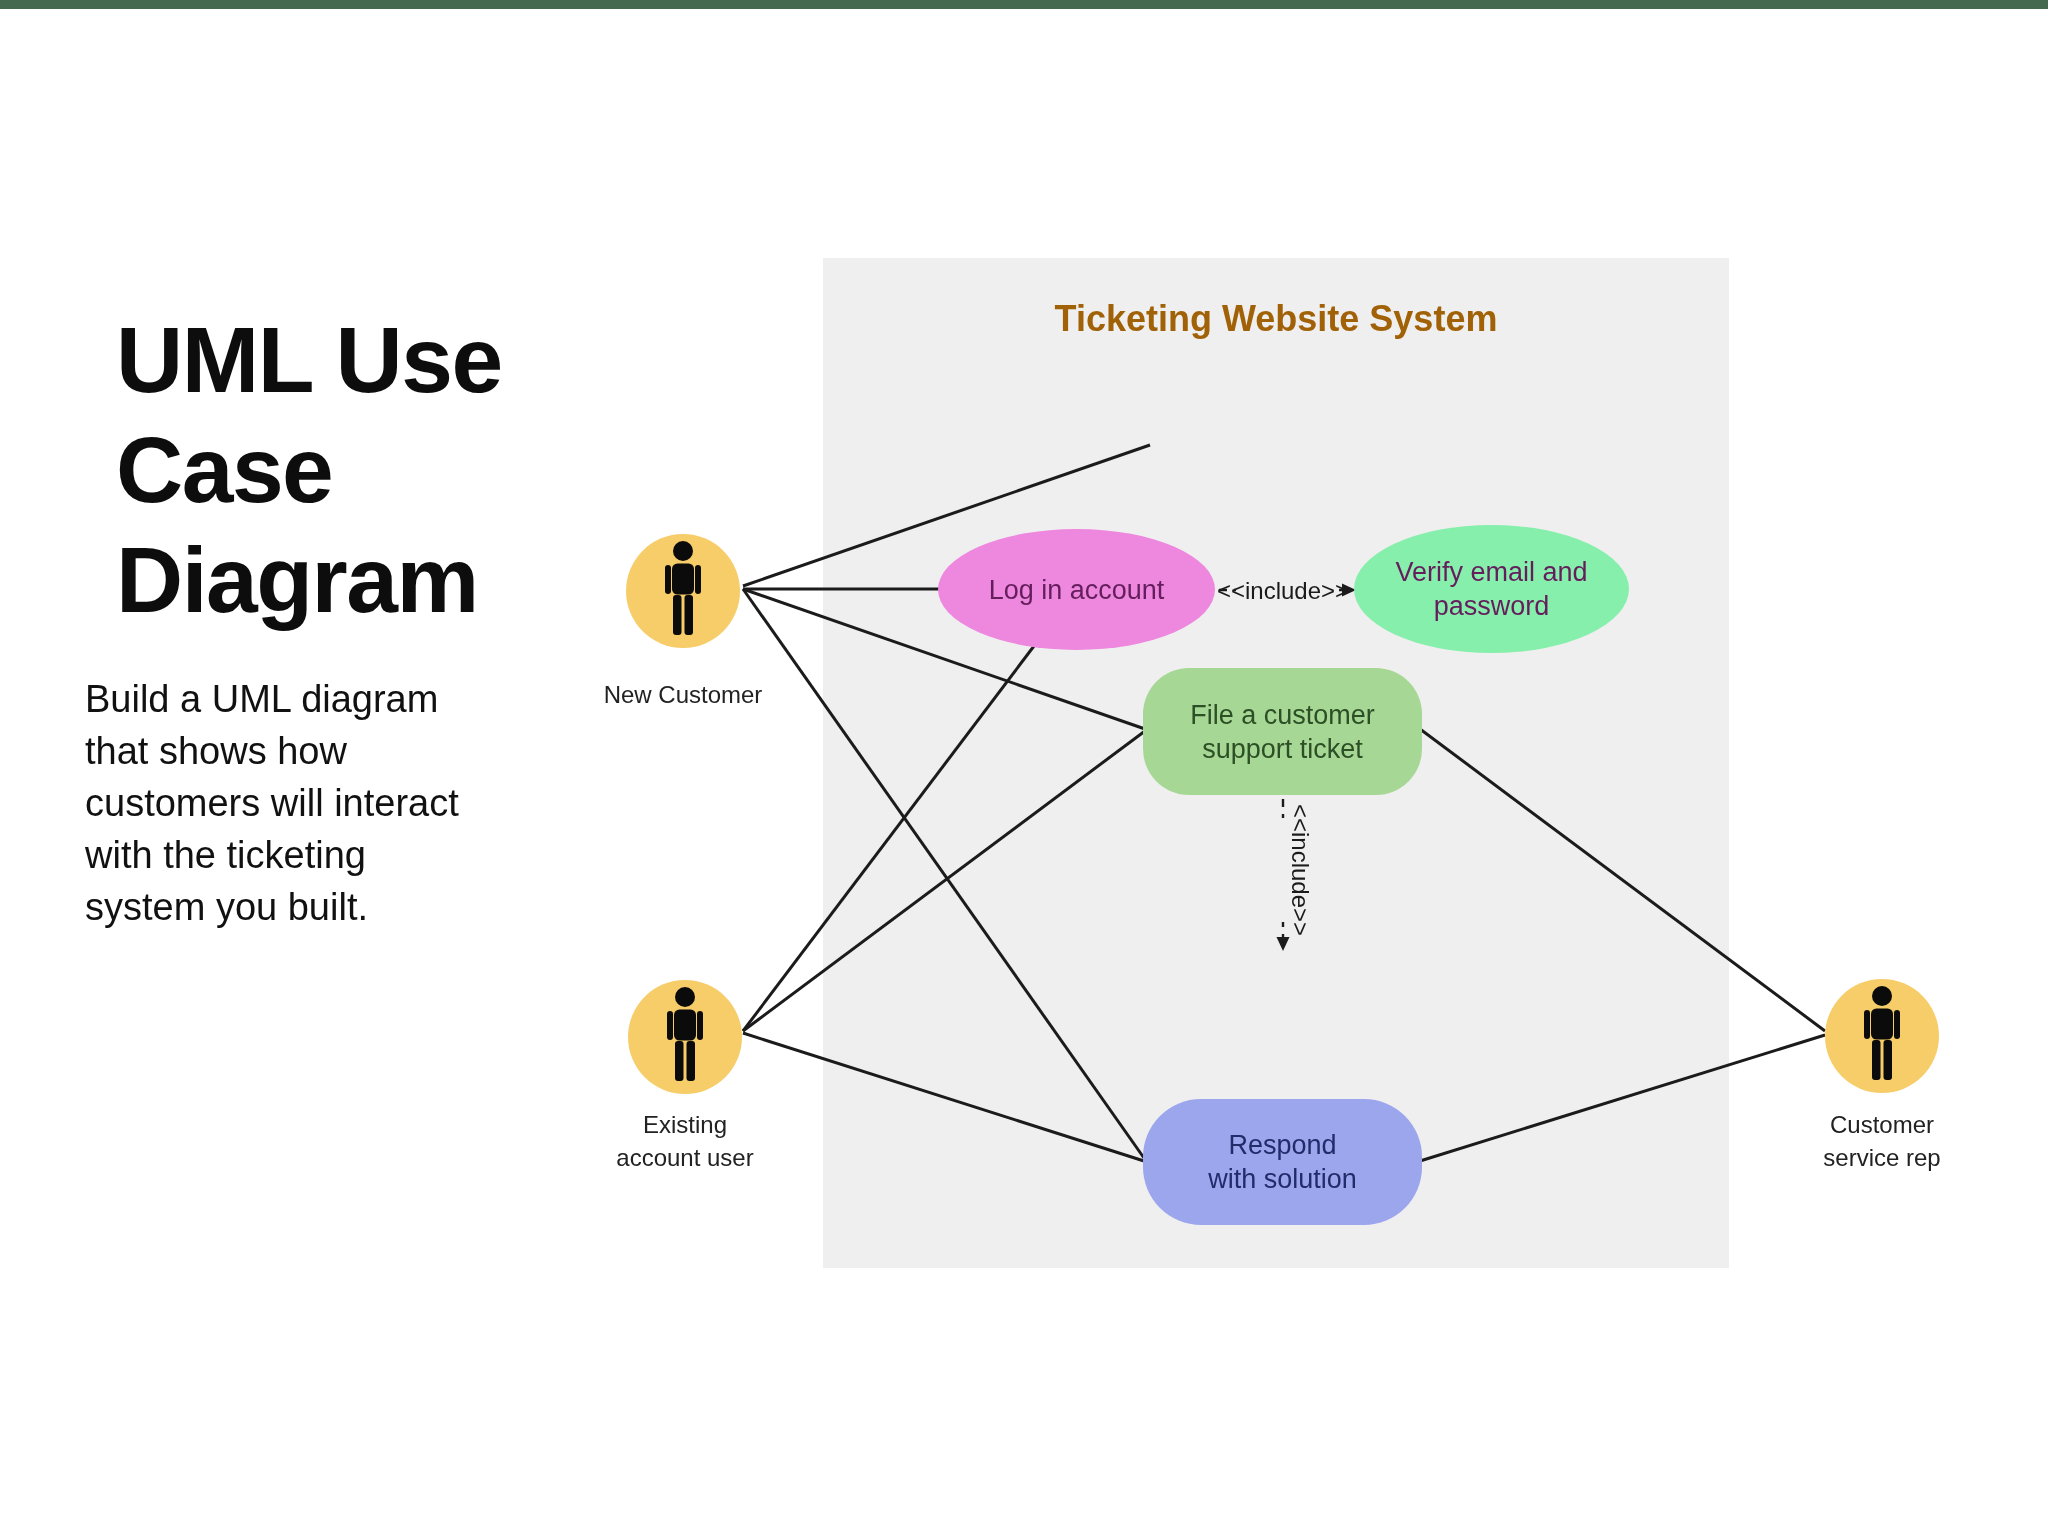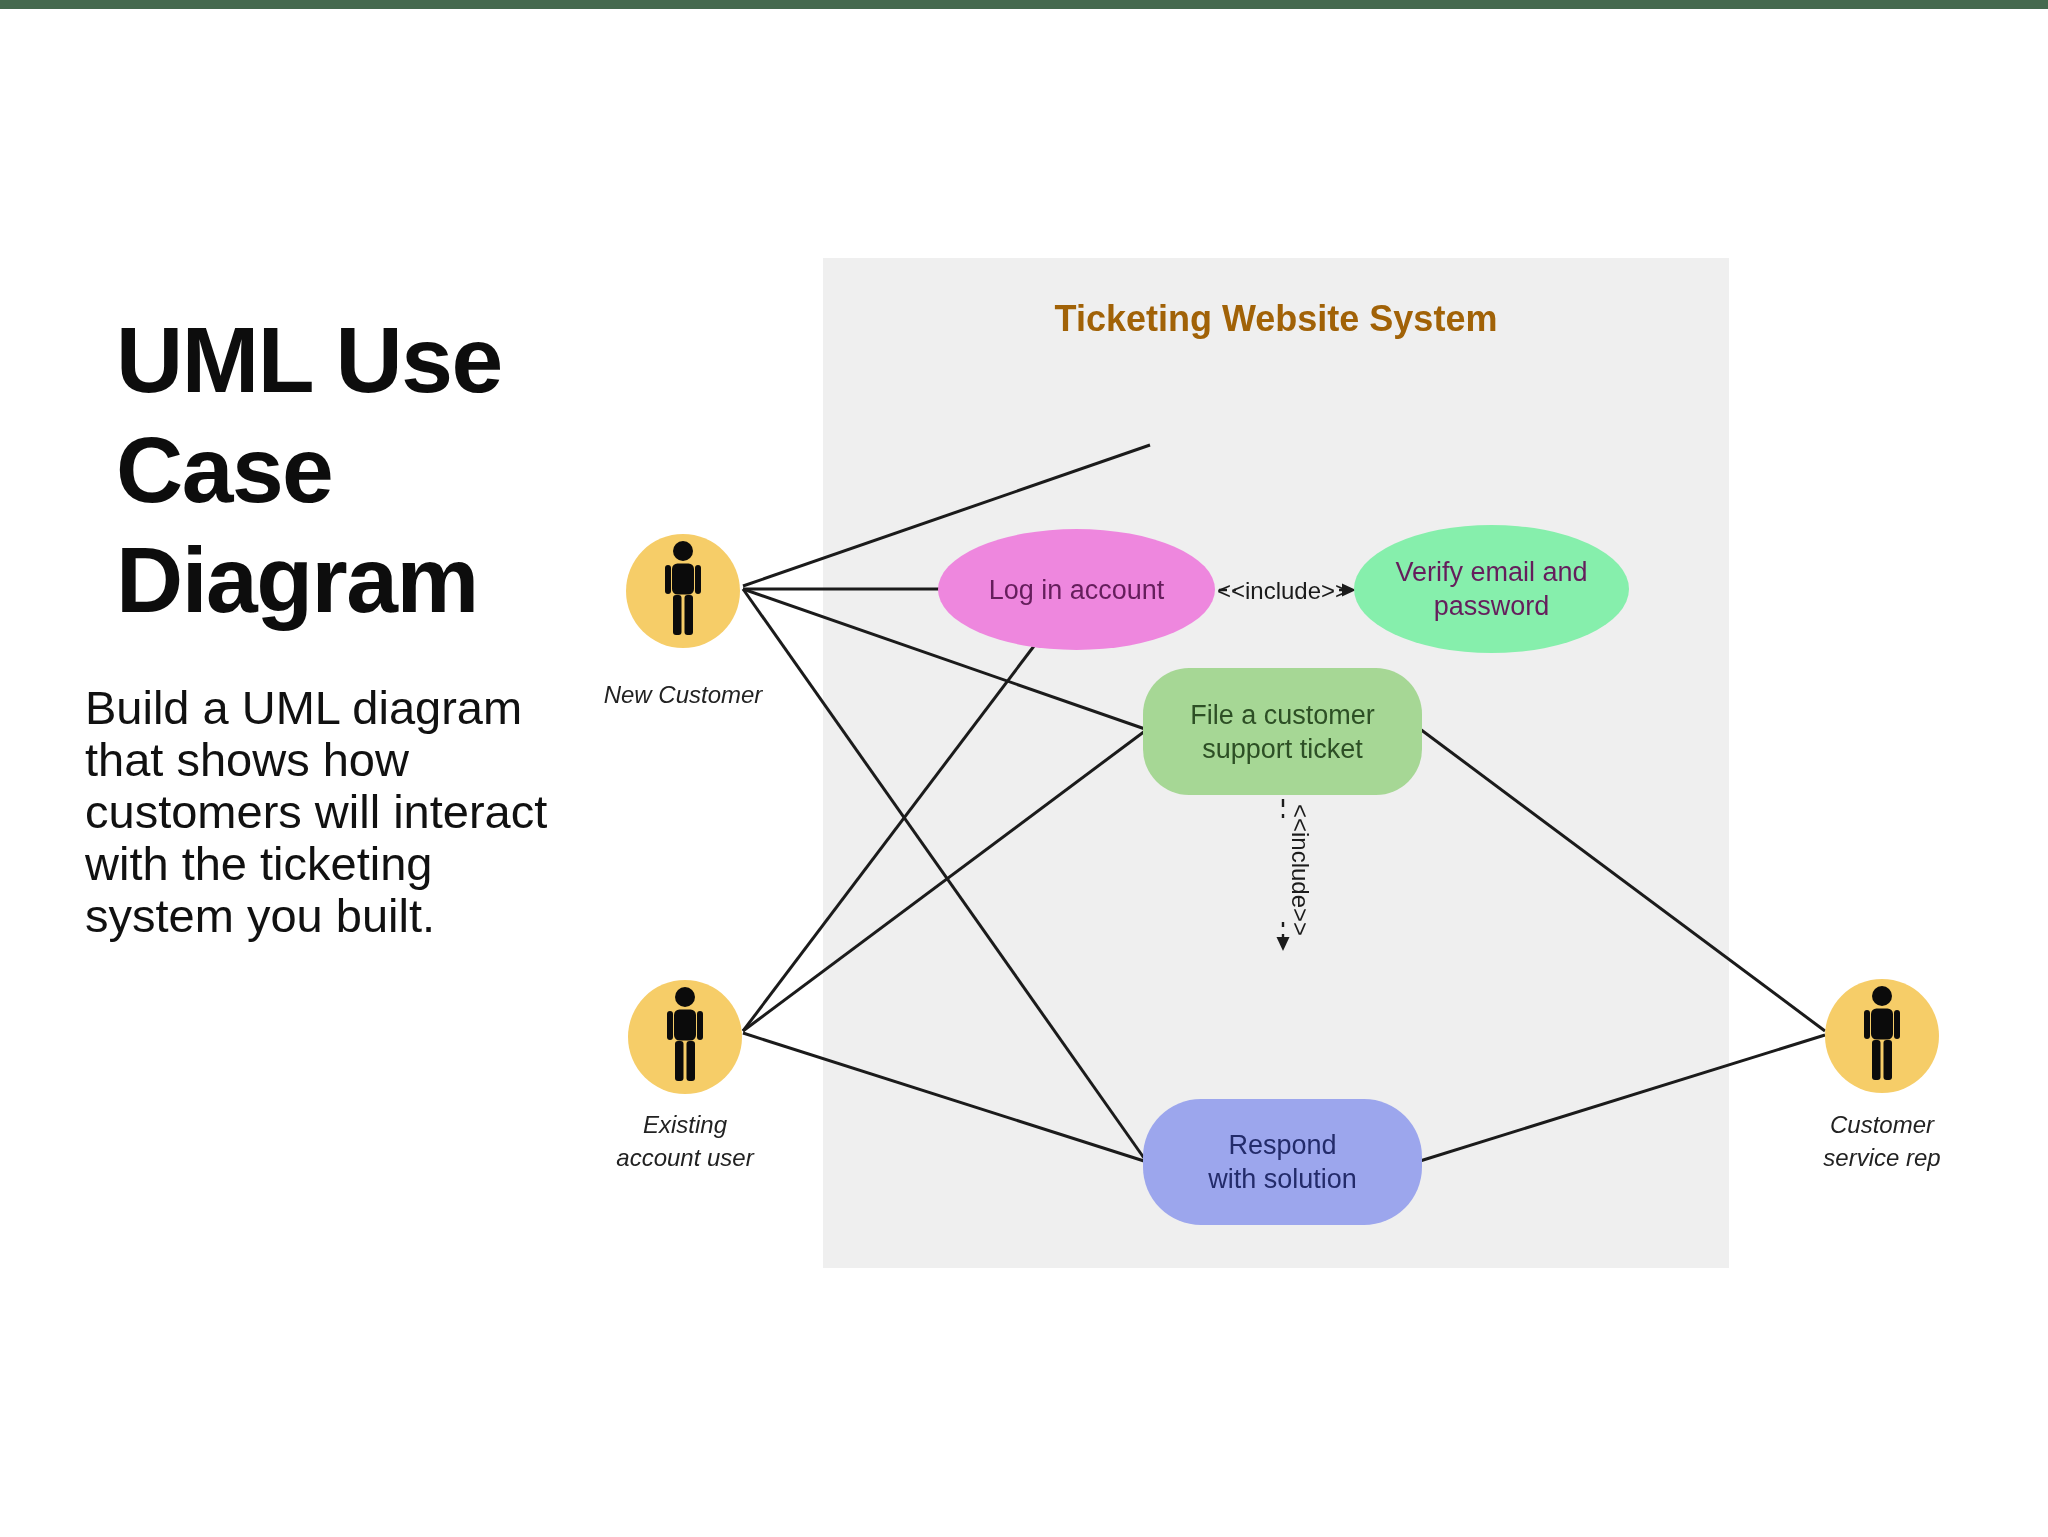--- a/index.html
+++ b/index.html
@@ -15,21 +15,21 @@
   }
   
   #intro-title{
     position:absolute;left:83px;top:243px;
     font-size:93px;line-height:110px;font-weight:900;
     letter-spacing:-1.5px;color:#0d0d0d;margin-left:33px;
   }
   #intro-title span{display:block;}
   #intro-desc{
     position:absolute;left:85px;top:635px;
-    font-size:47px;line-height:52px;font-weight:400;color:#111111;
+    font-size:38px;line-height:52px;font-weight:400;color:#111111;
   }
   #intro-desc span{display:block;}
   
   #panel{
     position:absolute;left:823px;top:258px;width:906px;height:1010px;
   }
   #panel-title{
     position:absolute;left:823px;top:298px;width:906px;
     text-align:center;font-size:36px;font-weight:700;color:#a16207;
   }
@@ -45,21 +45,21 @@
   .ellipse{border-radius:50%;}
   
   .actor{
     position:absolute;width:114px;height:114px;border-radius:50%;
     display:flex;align-items:center;justify-content:center;
   }
   .actor-label{
     position:absolute;width:300px;text-align:center;
     font-size:24px;line-height:33px;color:#222222;font-weight:400;
   }
-  .actor-label span{display:block;font-style:italic;}
+  .actor-label span{display:block;}
 </style>
 </head>
 <body>
 
 <div id="canvas">
 
   <div id="top-bar" style="background: rgb(69, 105, 78);"></div>
 
   <h1 id="intro-title">
     <span>UML Use</span>

